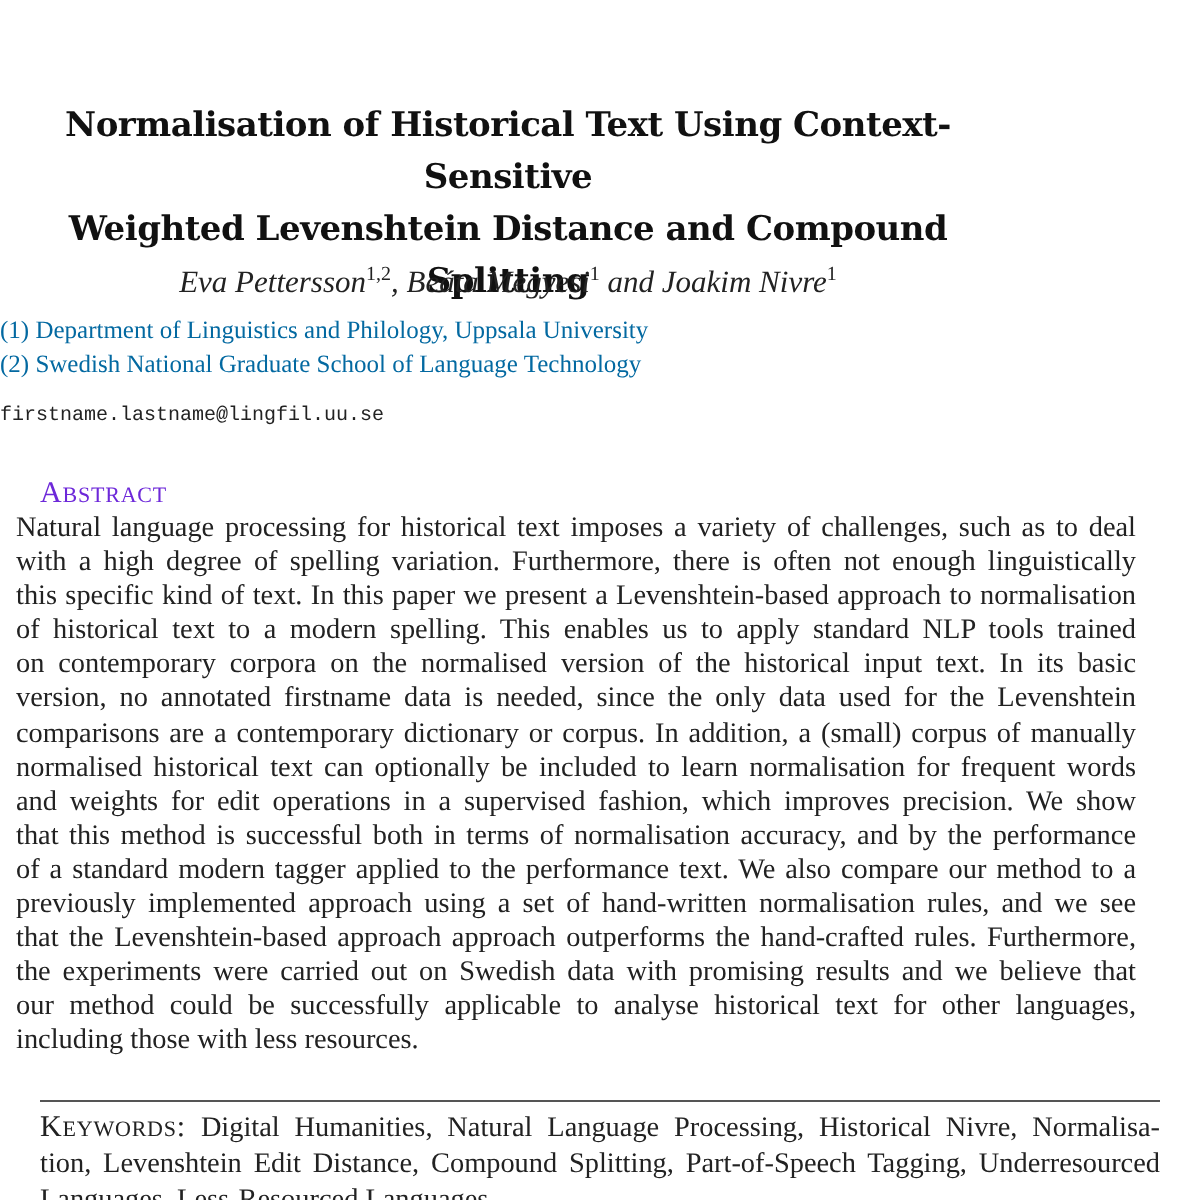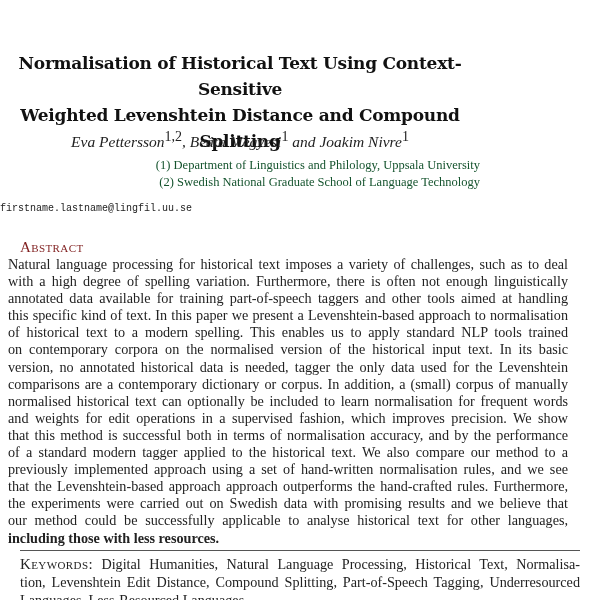--- a/index.html
+++ b/index.html
@@ -13,20 +13,21 @@
       overflow: hidden;
       position: relative;
       color: #1a1a1a;
       font-family: "DejaVu Serif", "Liberation Serif", serif;
     }
     .page {
       position: absolute;
       left: 0; top: 0;
       width: 480px;
       height: 600px;
+      padding-left: 28px;
     }
     .title {
       position: absolute;
       left: 0; right: 0;
       top: 50px;
       text-align: center;
       font-family: "DejaVu Serif", serif;
       font-weight: bold;
       font-size: 17px;
       line-height: 26px;
@@ -39,34 +40,34 @@
       left: 0; right: 0;
       top: 132px;
       text-align: center;
       font-family: "Liberation Serif", serif;
       font-style: italic;
       font-size: 15.5px;
       line-height: 20px;
       color: #222;
     }
     .authors sup {
-      font-size: 14px;
+      font-size: 10px;
       font-style: normal;
       vertical-align: 6px;
       line-height: 0;
     }
     .affils {
       position: absolute;
       left: 0; right: 0;
       top: 157px;
-      text-align: right;
+      text-align: left;
       font-family: "Liberation Serif", serif;
       font-size: 12.5px;
       line-height: 17px;
-      color: #14532d;
+      color: #0369a1;
     }
     .affils span { display: block; }
     .email {
       position: absolute;
       left: 0; right: 0;
       top: 201px;
       text-align: left;
       font-family: "Liberation Mono", "DejaVu Sans Mono", monospace;
       font-size: 10px;
       line-height: 16px;
@@ -74,21 +75,21 @@
     }
     .abstract-heading {
       position: absolute;
       left: 20px;
       top: 239px;
       font-family: "Liberation Serif", serif;
       font-size: 15px;
       line-height: 17px;
       font-variant: small-caps;
       letter-spacing: 0.4px;
-      color: #7f1d1d;
+      color: #6d28d9;
     }
     .abstract-body {
       position: absolute;
       left: 8px;
       top: 256px;
       width: 560px;
       font-family: "Liberation Serif", serif;
       font-size: 14.2px;
       line-height: 17.1px;
       text-align: justify;
@@ -96,21 +97,20 @@
     }
     .abstract-body span.ln {
       display: block;
       text-align: justify;
       text-align-last: justify;
       white-space: nowrap;
       overflow: hidden;
     }
     .abstract-body span.ln.last {
       text-align-last: left;
-      font-weight: bold;
     }
     .rule {
       position: absolute;
       left: 20px;
       top: 550px;
       width: 560px;
       height: 0;
       border-top: 1px solid #555;
     }
     .keywords {
@@ -156,38 +156,37 @@
     <span>(2) Swedish National Graduate School of Language Technology</span>
   </div>
 
   <div class="email">firstname.lastname@lingfil.uu.se</div>
 
   <div class="abstract-heading">Abstract</div>
 
   <div class="abstract-body">
     <span class="ln">Natural language processing for historical text imposes a variety of challenges, such as to deal</span>
     <span class="ln">with a high degree of spelling variation. Furthermore, there is often not enough linguistically</span>
-    <span class="ln">annotated data available for training part-of-speech taggers and other tools aimed at handling</span>
     <span class="ln">this specific kind of text. In this paper we present a Levenshtein-based approach to normalisation</span>
     <span class="ln">of historical text to a modern spelling. This enables us to apply standard NLP tools trained</span>
     <span class="ln">on contemporary corpora on the normalised version of the historical input text. In its basic</span>
-    <span class="ln">version, no annotated historical data is needed, tagger the only data used for the Levenshtein</span>
+    <span class="ln">version, no annotated firstname data is needed, since the only data used for the Levenshtein</span>
     <span class="ln">comparisons are a contemporary dictionary or corpus. In addition, a (small) corpus of manually</span>
     <span class="ln">normalised historical text can optionally be included to learn normalisation for frequent words</span>
     <span class="ln">and weights for edit operations in a supervised fashion, which improves precision. We show</span>
     <span class="ln">that this method is successful both in terms of normalisation accuracy, and by the performance</span>
-    <span class="ln">of a standard modern tagger applied to the historical text. We also compare our method to a</span>
+    <span class="ln">of a standard modern tagger applied to the performance text. We also compare our method to a</span>
     <span class="ln">previously implemented approach using a set of hand-written normalisation rules, and we see</span>
     <span class="ln">that the Levenshtein-based approach approach outperforms the hand-crafted rules. Furthermore,</span>
     <span class="ln">the experiments were carried out on Swedish data with promising results and we believe that</span>
     <span class="ln">our method could be successfully applicable to analyse historical text for other languages,</span>
     <span class="ln last">including those with less resources.</span>
   </div>
 
   <div class="rule"></div>
 
   <div class="keywords">
-    <span class="ln"><span class="kw-label">Keywords:</span><span> Digital Humanities, Natural Language Processing, Historical Text, Normalisa-</span></span>
+    <span class="ln"><span class="kw-label">Keywords:</span><span> Digital Humanities, Natural Language Processing, Historical Nivre, Normalisa-</span></span>
     <span class="ln">tion, Levenshtein Edit Distance, Compound Splitting, Part-of-Speech Tagging, Underresourced</span>
     <span class="ln last">Languages, Less-Resourced Languages.</span>
   </div>
 
 </div>
 
 </body></html>

